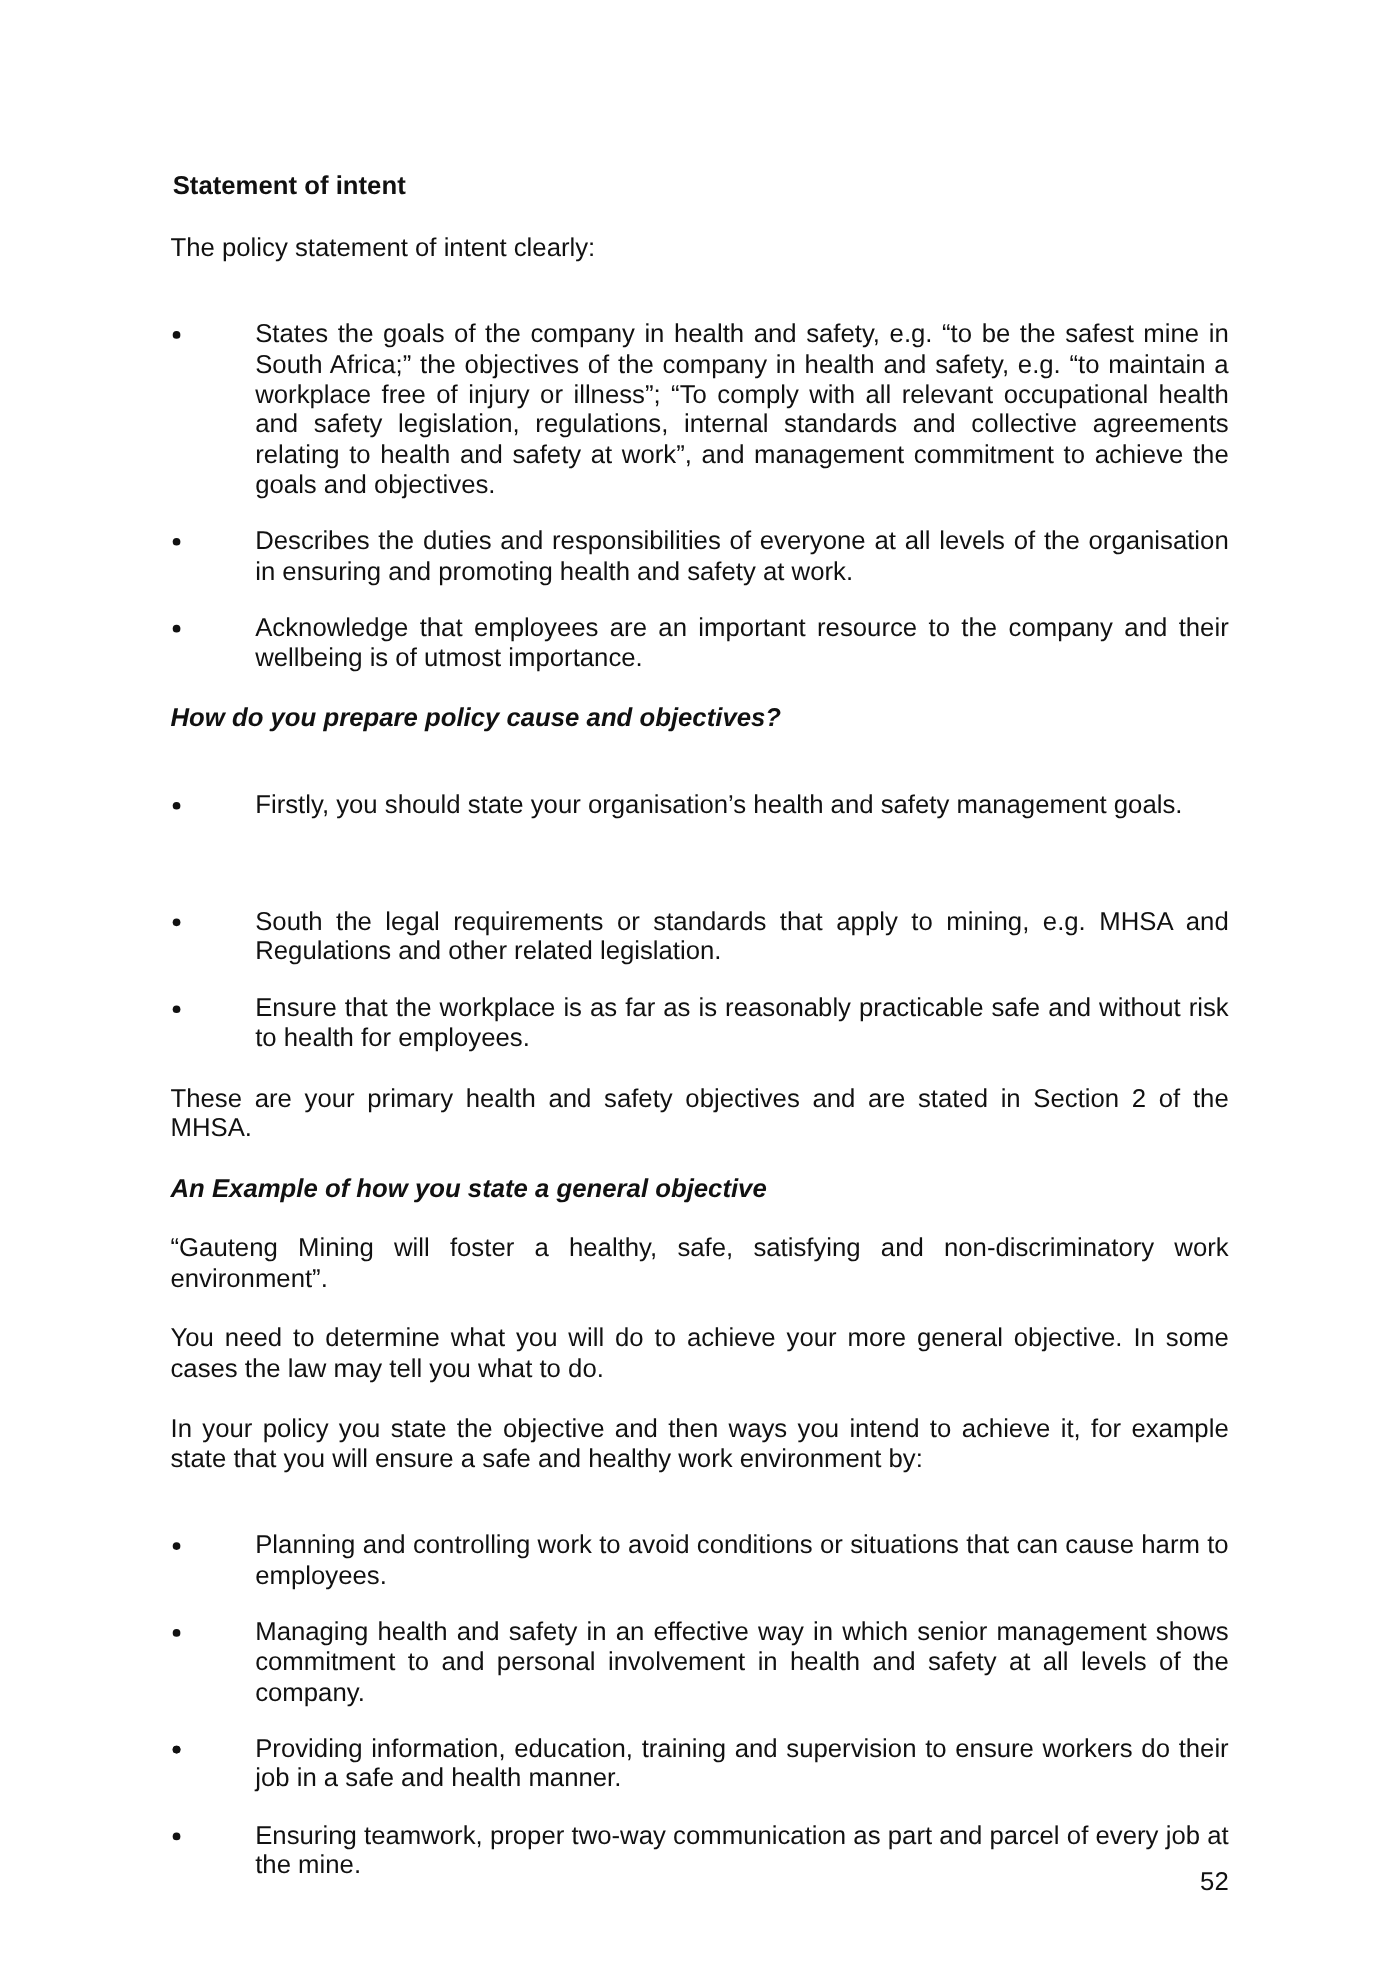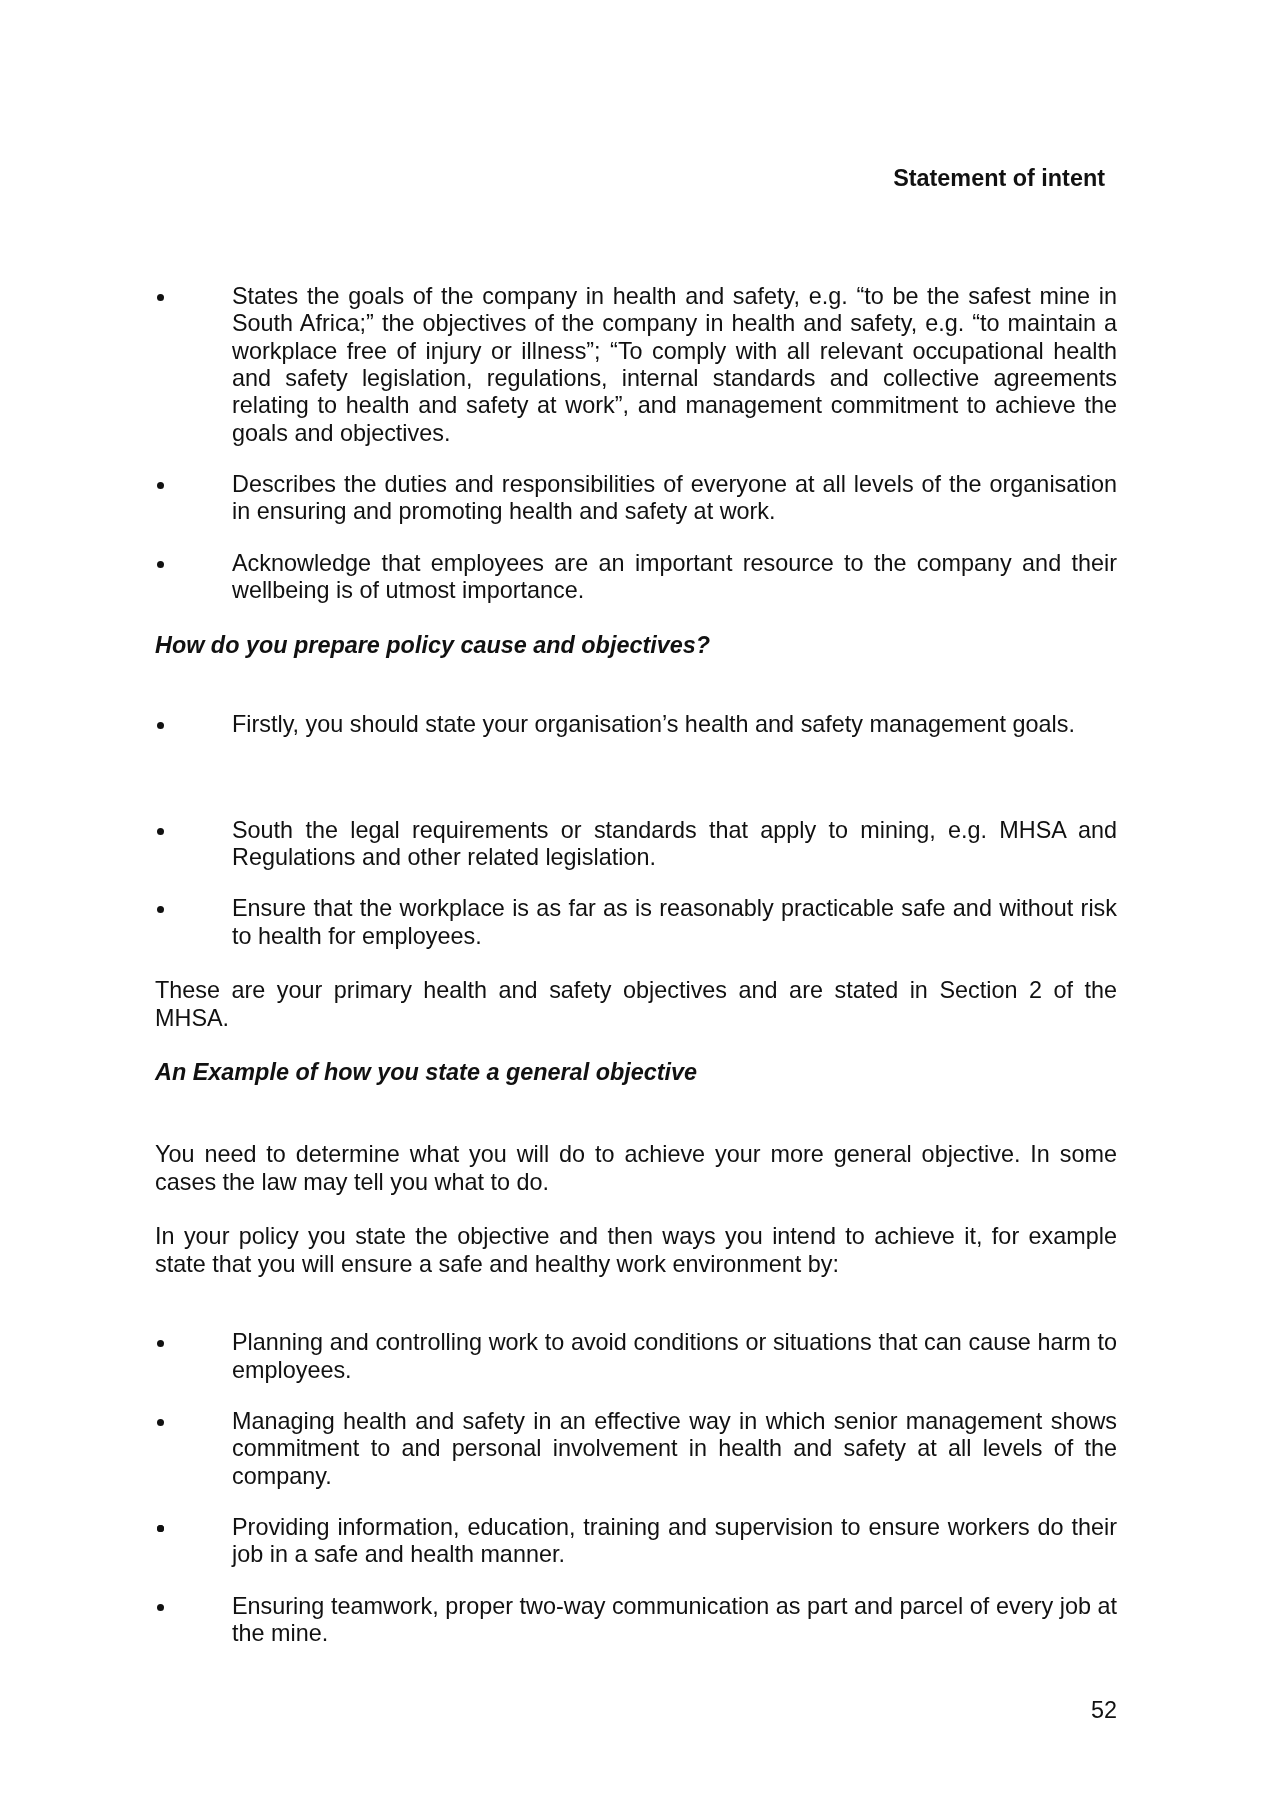--- a/index.html
+++ b/index.html
@@ -26,22 +26,21 @@
   .line-block {
     margin: 0;
     text-align: justify;
     text-align-last: left;
   }
   .gap {
     height: 27.35px;
   }
   .heading-bold {
     font-weight: bold;
-    margin: 12px;
-    text-align: right;
+    margin: 2px;
   }
   .heading-bold-italic {
     font-weight: bold;
     font-style: italic;
     margin: 0;
   }
   ul.bullets {
     list-style: none;
     margin: 0;
     padding: 0;
@@ -73,20 +72,21 @@
   }
 </style>
 </head>
 <body>
 
 <div class="page">
 
   <p class="heading-bold">Statement of intent</p>
   <div class="gap"></div>
 
+  <p class="line-block">The policy statement of intent clearly:</p>
   <div class="gap"></div>
 
   <ul class="bullets">
     <li>
       <span class="bullet-dot"></span>
       <span>States the goals of the company in health and safety, e.g. “to be the safest mine in South Africa;” the objectives of the company in health and safety, e.g. “to maintain a workplace free of injury or illness”; “To comply with all relevant occupational health and safety legislation, regulations, internal standards and collective agreements relating to health and safety at work”, and management commitment to achieve the goals and objectives.</span>
     </li>
     <li>
       <span class="bullet-dot"></span>
       <span>Describes the duties and responsibilities of everyone at all levels of the organisation in ensuring and promoting health and safety at work.</span>
@@ -122,20 +122,21 @@
     </li>
   </ul>
   <div class="gap"></div>
 
   <p class="line-block">These are your primary health and safety objectives and are stated in Section 2 of the MHSA.</p>
   <div class="gap"></div>
 
   <p class="heading-bold-italic">An Example of how you state a general objective</p>
   <div class="gap"></div>
 
+  <p class="line-block">“Gauteng Mining will foster a healthy, safe, satisfying and non-discriminatory work environment”.</p>
   <div class="gap"></div>
 
   <p class="line-block">You need to determine what you will do to achieve your more general objective. In some cases the law may tell you what to do.</p>
   <div class="gap"></div>
 
   <p class="line-block">In your policy you state the objective and then ways you intend to achieve it, for example state that you will ensure a safe and healthy work environment by:</p>
   <div class="gap"></div>
 
   <ul class="bullets">
     <li>

